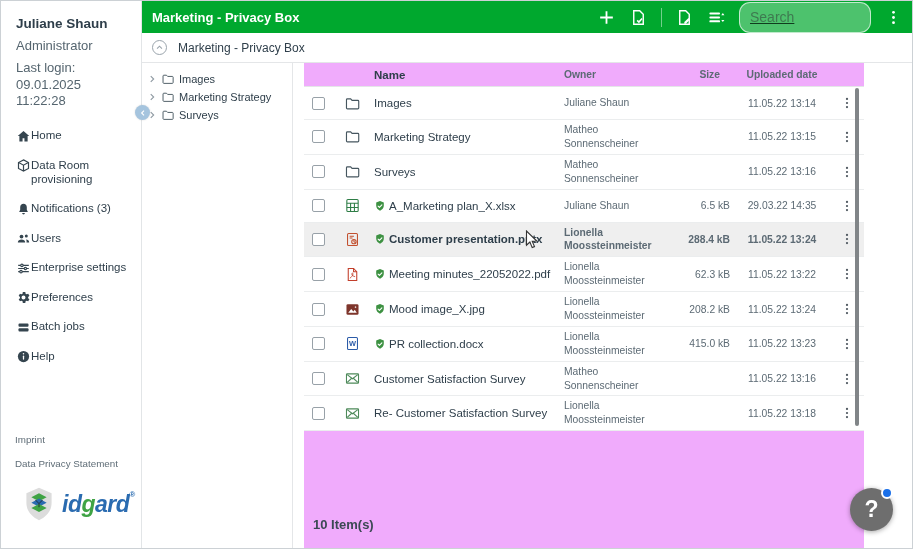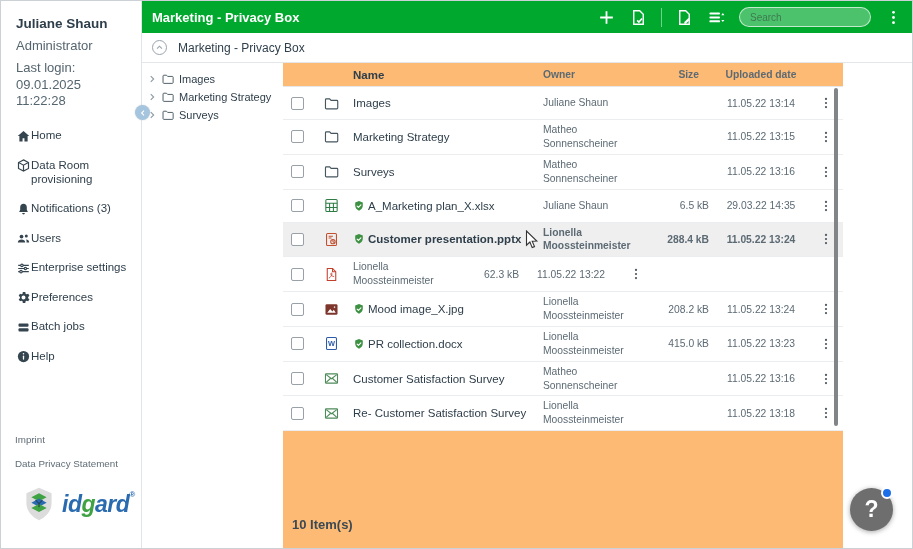--- a/index.html
+++ b/index.html
@@ -31,23 +31,23 @@
   .logo-tm { font-size:8px; vertical-align:top; position:relative; top:-2px; }
 
   
   .topbar { position:absolute; left:141px; top:0; right:0; height:32px;
             display:flex; align-items:center; color:#fff; }
   .topbar-title { font-size:13px; font-weight:700; margin-left:10px; white-space:nowrap; }
   .topbar-right { margin-left:auto; display:flex; align-items:center; gap:13px; padding-right:9px; }
   .tool-btn { width:19px; height:19px; cursor:pointer; }
   .tool-btn svg { width:19px; height:19px; }
   .v-divider { width:1px; height:19px; background:rgba(255,255,255,0.45); }
-  .search-pill { width:132px; height:20px; border-radius:11px; border:1px solid rgba(255,255,255,0.65);
-                 background:rgba(255,255,255,0.30); padding:0 10px; font-size:10px;
-                 color:#103c1e; outline:none; font-family:"Liberation Sans",sans-serif; }
+  .search-pill { width:132px; height:31px; border-radius:11px; border:1px solid rgba(255,255,255,0.65);
+                 background:rgba(255,255,255,0.30); padding:0 10px; font-size:14px;
+                 color:#103c1e; outline:none; font-family:"Liberation Sans",sans-serif;text-decoration:underline; }
   .search-pill::placeholder { color:#3e7a50; }
 
   
   .breadcrumb-bar { position:absolute; left:141px; top:32px; right:0; height:30px; background:#fff;
                     border-bottom:1px solid #e4e6e8; display:flex; align-items:center; gap:11px;
                     padding-left:10px; z-index:1; }
   .crumb-circle { width:15px; height:15px; border-radius:50%; border:1.5px solid #9aa4ac;
                   display:flex; align-items:center; justify-content:center; cursor:pointer; }
   .crumb-circle svg { width:9px; height:9px; }
   .breadcrumb-label { font-size:12px; color:#2f3f4b; }
@@ -58,21 +58,21 @@
   .tree-item { display:flex; align-items:center; gap:4px; padding:2px 0 2px 5px; cursor:pointer; }
   .tree-chevron svg { width:10px; height:10px; }
   .tree-folder svg { width:14px; height:14px; }
   .tree-label { font-size:11px; color:#2e3e4a; }
   .collapse-btn { position:absolute; left:134px; top:104px; width:15px; height:15px; border-radius:50%;
                   background:#a5c4de; display:flex; align-items:center; justify-content:center;
                   z-index:4; cursor:pointer; box-shadow:0 0 2px rgba(0,0,0,0.15); }
   .collapse-btn svg { width:8px; height:8px; }
 
   
-  .table-area { position:absolute; left:282px; top:62px; width:560px; bottom:0; background:#fdba74; }
+  .table-area { position:absolute; left:303px; top:62px; width:560px; bottom:0; background:#f0abfc; }
   .t-header { display:flex; align-items:center; height:24px; border-bottom:1px solid #e4e6e8;
               font-size:10px; font-weight:700; color:#646e76; }
   .t-row { display:flex; align-items:center; border-bottom:1px solid #ebedee;
            min-height:33px; padding:3px 0; background:#fff; }
   .t-row.selected { background:#efefef; }
   .c-check { width:26px; padding-left:8px; flex:none; }
   .cb { width:13px; height:13px; border:1.5px solid #98a1a8; border-radius:2px; display:block;
         background:#fff; cursor:pointer; }
   .c-icon { width:44px; flex:none; display:flex; justify-content:center; }
   .c-icon svg { width:17px; height:17px; }
@@ -450,20 +450,29 @@
     <div class="c-check">
           <span class="cb"></span>
         </div>
     <div class="c-icon file-icon">
           <svg viewBox="0 0 24 24" fill="none" stroke="#c23f2b" stroke-width="1.5">
             <path d="M6 3.5h7.5L18 8v12.5H6z"></path>
             <path d="M13.5 3.5V8H18"></path>
             <path d="M8.3 17.2c1.7-.7 4.8-4.6 4.3-6.4-.4-1.5-2-.8-1.5.8.5 1.9 2.7 3.6 4.6 3.2" stroke-width="1.2"></path>
           </svg>
         </div>
+    <div class="c-name">
+      <span class="verified-badge">
+            <svg viewBox="0 0 24 24">
+              <path d="M12 2.2l7.6 2.9v6.6c0 4.6-3.2 8-7.6 9.9-4.4-1.9-7.6-5.3-7.6-9.9V5.1z" fill="#3d9142"></path>
+              <path d="M8.2 12.3l2.6 2.6 5-5.3" stroke="#fff" stroke-width="2.1" fill="none" stroke-linecap="round" stroke-linejoin="round"></path>
+            </svg>
+          </span>
+      <span class="row-name">Meeting minutes_22052022.pdf</span>
+    </div>
     <div class="c-owner">Lionella Moossteinmeister</div>
     <div class="c-size">62.3 kB</div>
     <div class="c-date">11.05.22 13:22</div>
     <div class="c-menu">
           <svg viewBox="0 0 24 24" fill="#4d565e">
             <circle cx="12" cy="5" r="1.9"></circle>
             <circle cx="12" cy="12" r="1.9"></circle>
             <circle cx="12" cy="19" r="1.9"></circle>
           </svg>
         </div>

